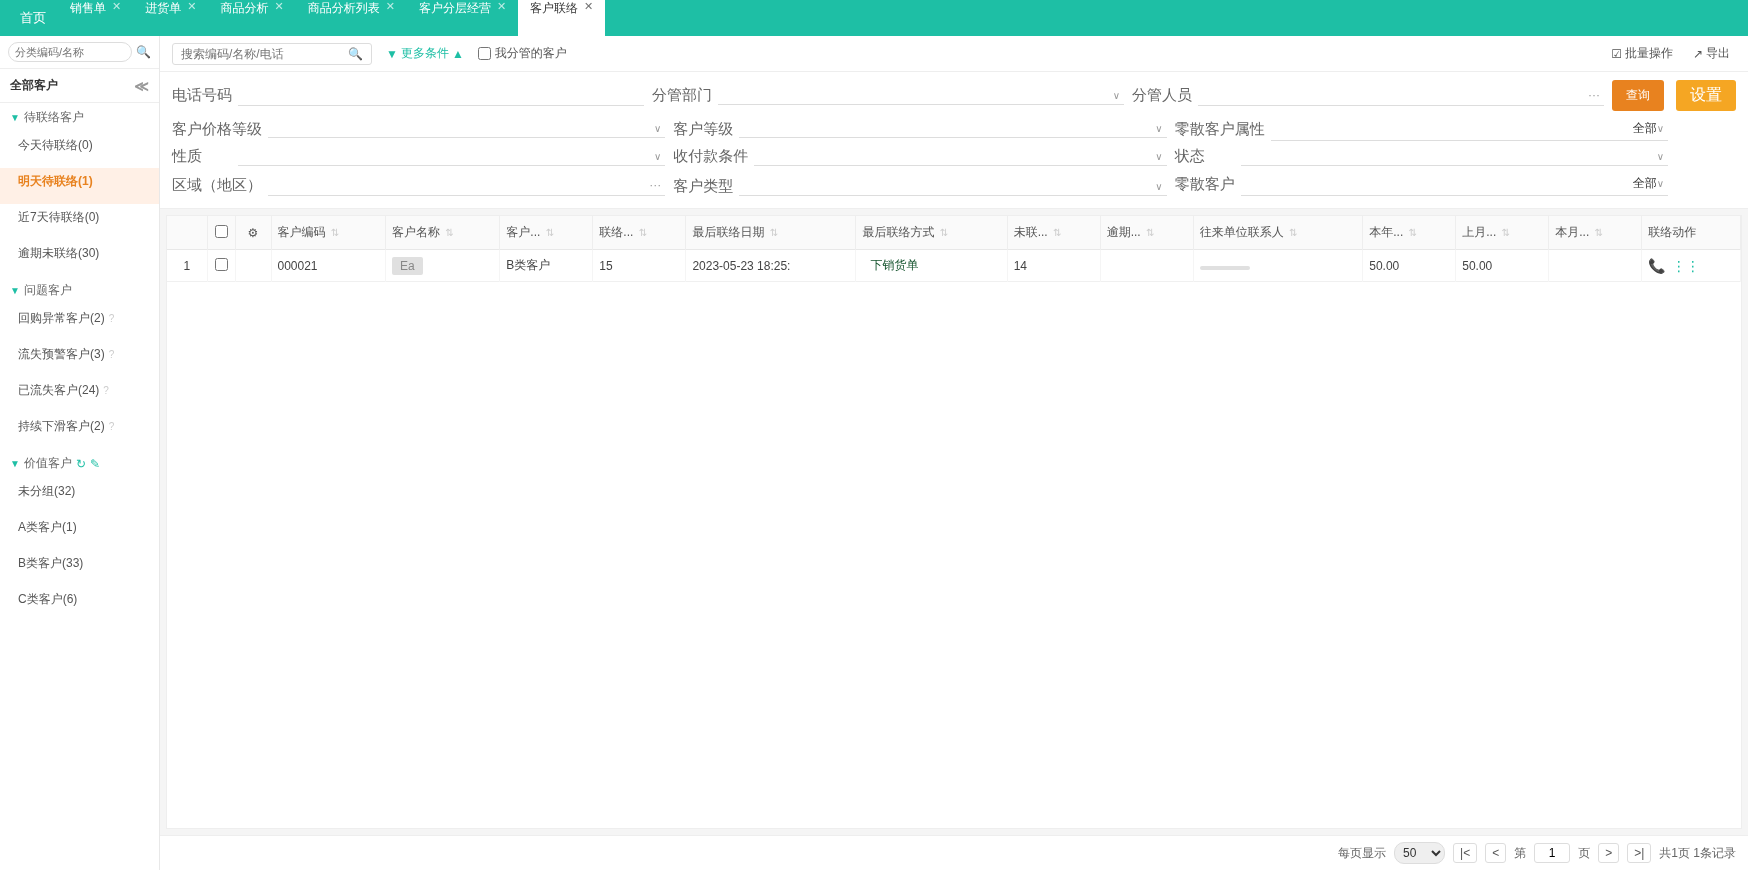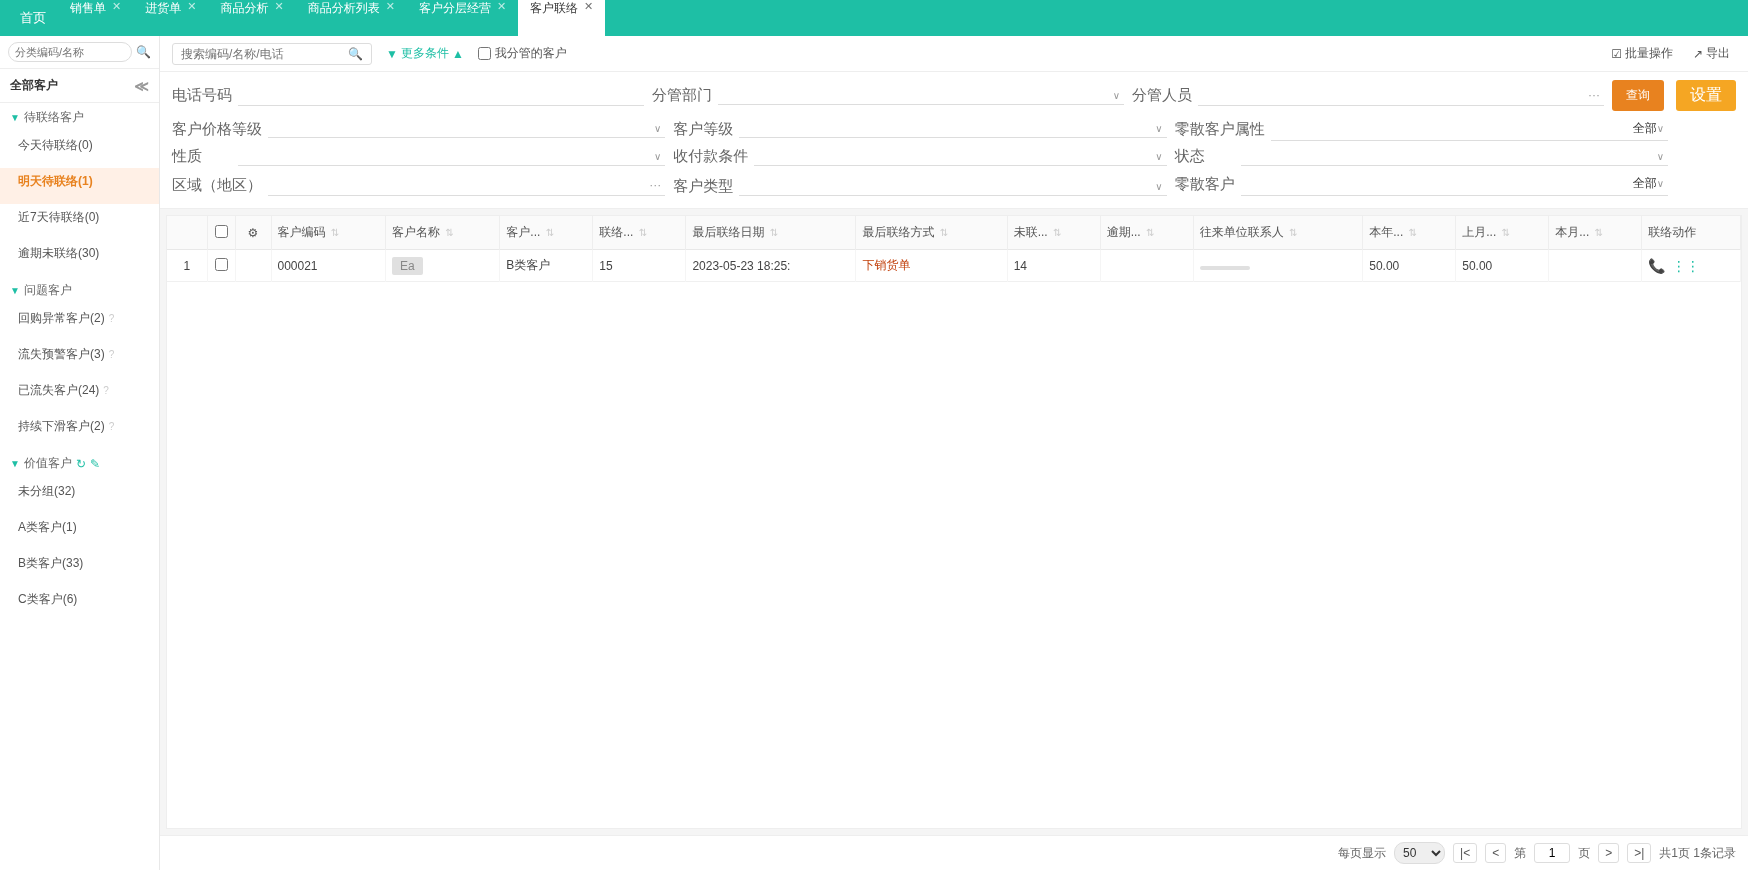--- a/index.html
+++ b/index.html
@@ -277,21 +277,21 @@
     thead th .sort-icon { color: #ccc; margin-left: 2px; font-size: 10px; }
     tbody tr {
       border-bottom: 1px solid #f0f0f0;
     }
     tbody td {
       padding: 7px 6px;
       color: #444;
       border-right: 1px solid #f5f5f5;
       white-space: nowrap;
     }
-    .link-text { color: #c2410c; cursor: pointer; }
+    .link-text { color: #14532d; cursor: pointer; margin-left: 8px; }
 
     
     .footer {
       background: white;
       border-top: 1px solid #eee;
       padding: 6px 12px;
       display: flex;
       align-items: center;
       justify-content: flex-end;
       gap: 8px;

